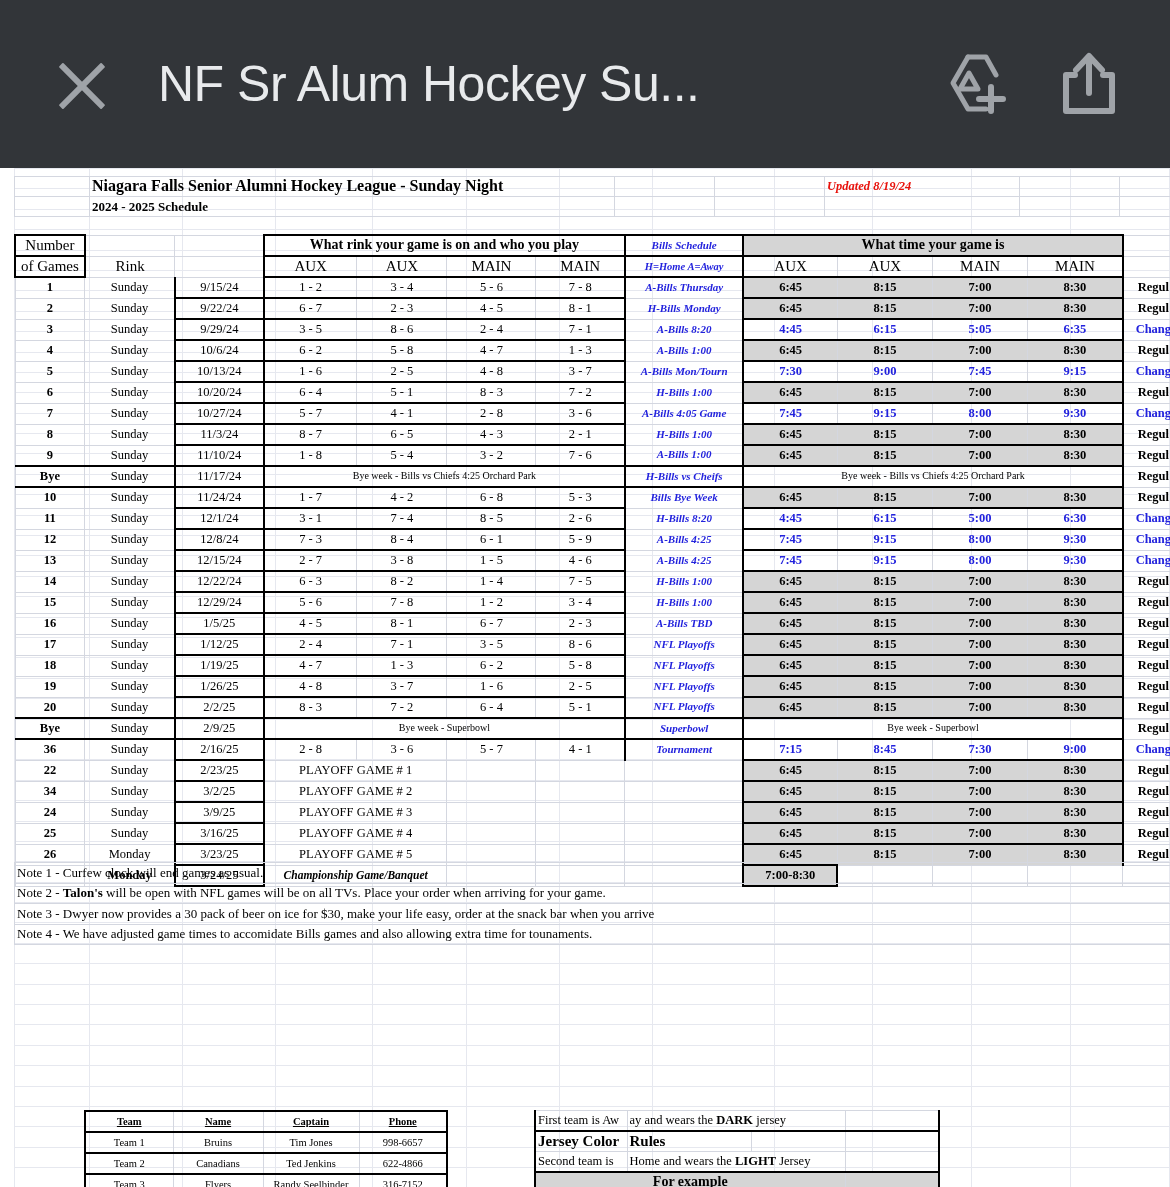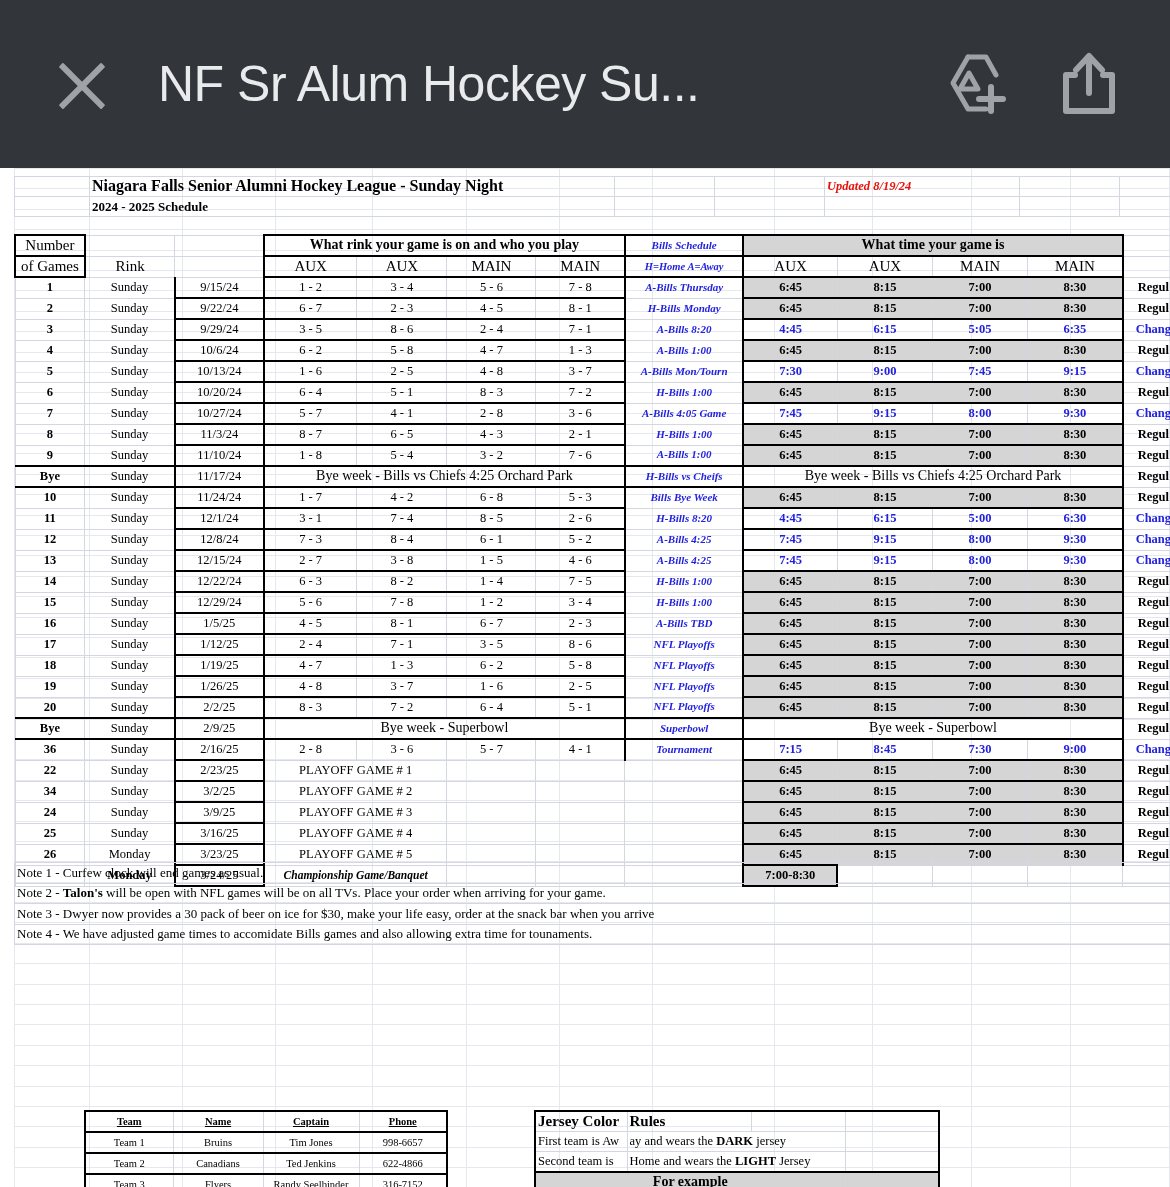--- a/index.html
+++ b/index.html
@@ -67,21 +67,21 @@
   .hdr-big{font-size:14px;font-weight:bold;}
   .hdr-sm{font-size:15px;font-weight:normal;}
   .bills{font-size:11px;font-weight:bold;font-style:italic;color:#2222dd;}
   .bills-h{font-size:10.5px;font-weight:bold;font-style:italic;color:#2222dd;}
   .num{font-size:12.5px;font-weight:bold;}
   .day{font-size:12.5px;}
   .dte{font-size:12.5px;}
   .gm{font-size:12.5px;}
   .tm{font-size:12.5px;font-weight:bold;}
   .stat{font-size:12.5px;font-weight:bold;}
-  .byetxt{font-size:14px;}
+  .byetxt{font-size:10px;}
   
   #t-notes{position:absolute;left:14px;top:694px;width:1156px;}
   #t-notes td{height:19.5px;font-size:13px;}
   
   #t-teams{position:absolute;left:84px;top:942px;width:362px;}
   #t-teams td{height:19px;font-size:10.5px;}
   .th-u{font-weight:bold;text-decoration:underline;font-size:11.5px;}
   #t-jersey{position:absolute;left:534px;top:942px;width:404px;}
   #t-jersey td{height:19px;font-size:12.5px;}
   
@@ -1113,21 +1113,21 @@
           <td class="c tm blue br ht">6:30</td>
           <td class="c stat blue">Chang</td>
         </tr>
         <tr>
           <td class="c num">12</td>
           <td class="c day">Sunday</td>
           <td class="c dte bl br ht">12/8/24</td>
           <td class="c gm bl ht">7 - 3</td>
           <td class="c gm ht">8 - 4</td>
           <td class="c gm ht">6 - 1</td>
-          <td class="c gm br ht">5 - 2</td>
+          <td class="c gm br ht">5 - 9</td>
           <td class="c bills bl br">A-Bills 4:25</td>
           <td class="c tm blue bl ht">7:45</td>
           <td class="c tm blue ht">9:15</td>
           <td class="c tm blue ht">8:00</td>
           <td class="c tm blue br ht">9:30</td>
           <td class="c stat blue">Chang</td>
         </tr>
         <tr>
           <td class="c num">13</td>
           <td class="c day">Sunday</td>
@@ -1416,31 +1416,31 @@
 
   <table id="t-jersey">
     <colgroup>
         <col style="width:92px">
         <col style="width:124px">
         <col style="width:94px">
         <col style="width:94px">
       </colgroup>
     <tbody>
       <tr>
-        <td class="l b bl ht" style="font-size:15px">Jersey Color</td>
-        <td class="l b ht" style="font-size:15px">Rules</td>
-        <td class="ht"></td>
-        <td class="ht br"></td>
-      </tr>
-      <tr>
         <td class="l bl">First team is Aw</td>
         <td class="l" colspan="2" style="overflow:visible">
           <span>ay and wears the </span><span class="b">DARK</span><span> jersey</span>
         </td>
         <td class="br"></td>
+      </tr>
+      <tr>
+        <td class="l b bl ht" style="font-size:15px">Jersey Color</td>
+        <td class="l b ht" style="font-size:15px">Rules</td>
+        <td class="ht"></td>
+        <td class="ht br"></td>
       </tr>
       <tr>
         <td class="l bl hb">Second  team is </td>
         <td class="l hb" colspan="2" style="overflow:visible">
           <span>Home and wears the </span><span class="b">LIGHT</span><span> Jersey</span>
         </td>
         <td class="hb br"></td>
       </tr>
       <tr>
         <td class="c b gray bl" colspan="3" style="font-size:14px">For example</td>

